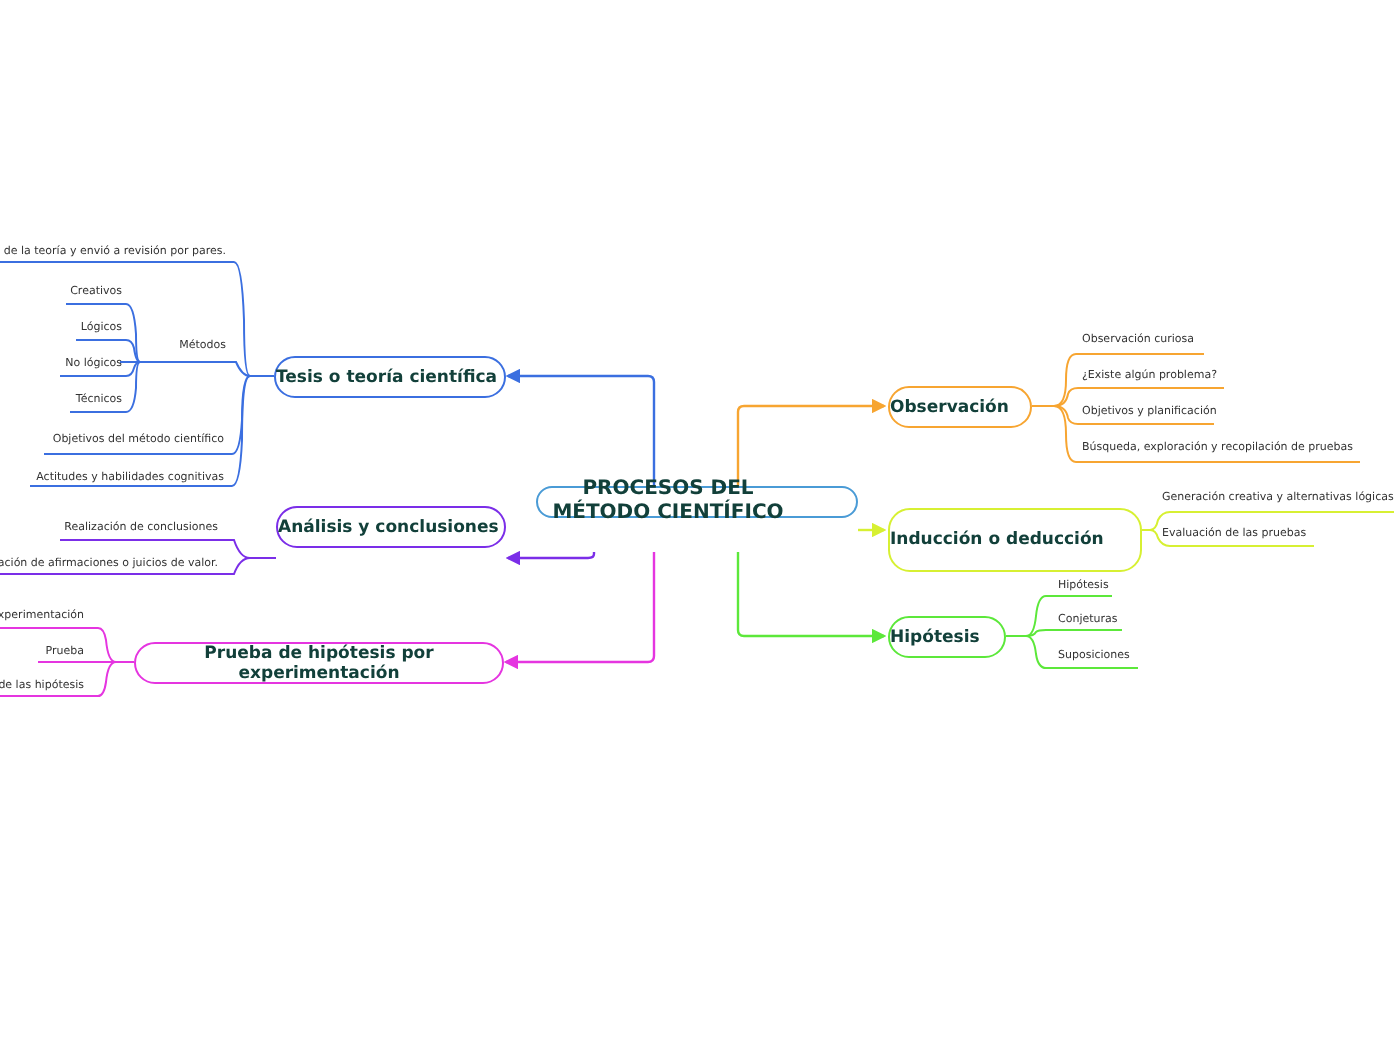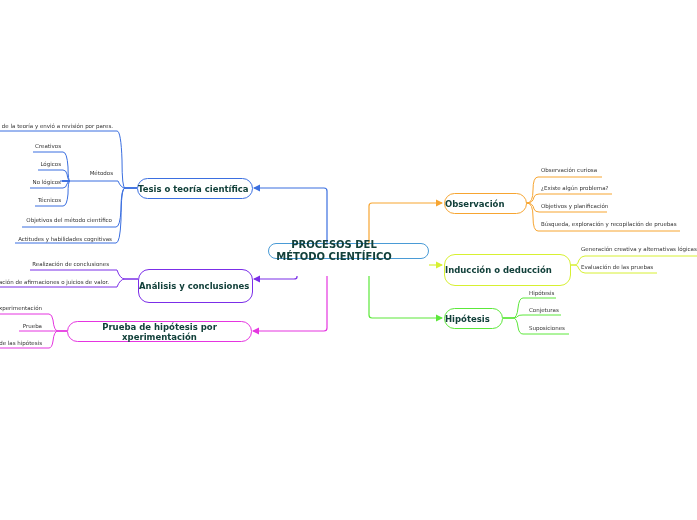--- a/index.html
+++ b/index.html
@@ -80,27 +80,27 @@
   </g>
 </svg>
 
 <div class="node central" style="left:268px;top:243px;width:161px;height:16px;">
   <span style="width:130px;display:block;">PROCESOS DEL MÉTODO CIENTÍFICO</span>
 </div>
 
 <div class="node main" style="left:137px;top:178px;width:116px;height:21px;border-color:#3b6fe0;">
   <span>Tesis o teoría científica</span>
 </div>
-<div class="node main" style="left:138px;top:269px;width:115px;height:34px;border-color:#7b2ee8;">
+<div class="node main" style="left:138px;top:253px;width:115px;height:21px;border-color:#7b2ee8;">
   <span>Análisis y conclusiones</span>
 </div>
 <div class="node main" style="left:67px;top:321px;width:185px;height:21px;border-color:#e535e0;">
-  <span>Prueba de hipótesis por xperimentación</span>
+  <span>Prueba de hipótesis por experimentación</span>
 </div>
-<div class="node main" style="left:444px;top:193px;width:83px;height:21px;border-color:#f7a531;">
+<div class="node main" style="left:444px;top:193px;width:72px;height:21px;border-color:#f7a531;">
   <span>Observación</span>
 </div>
 <div class="node main" style="left:444px;top:254px;width:127px;height:32px;border-color:#d7f032;">
   <span>Inducción o deducción</span>
 </div>
 <div class="node main" style="left:444px;top:308px;width:59px;height:21px;border-color:#5ce83a;">
   <span>Hipótesis</span>
 </div>
 
 <div class="leaf r" style="right:584px;top:122px;">de la teoría y envió a revisión por pares.</div>

